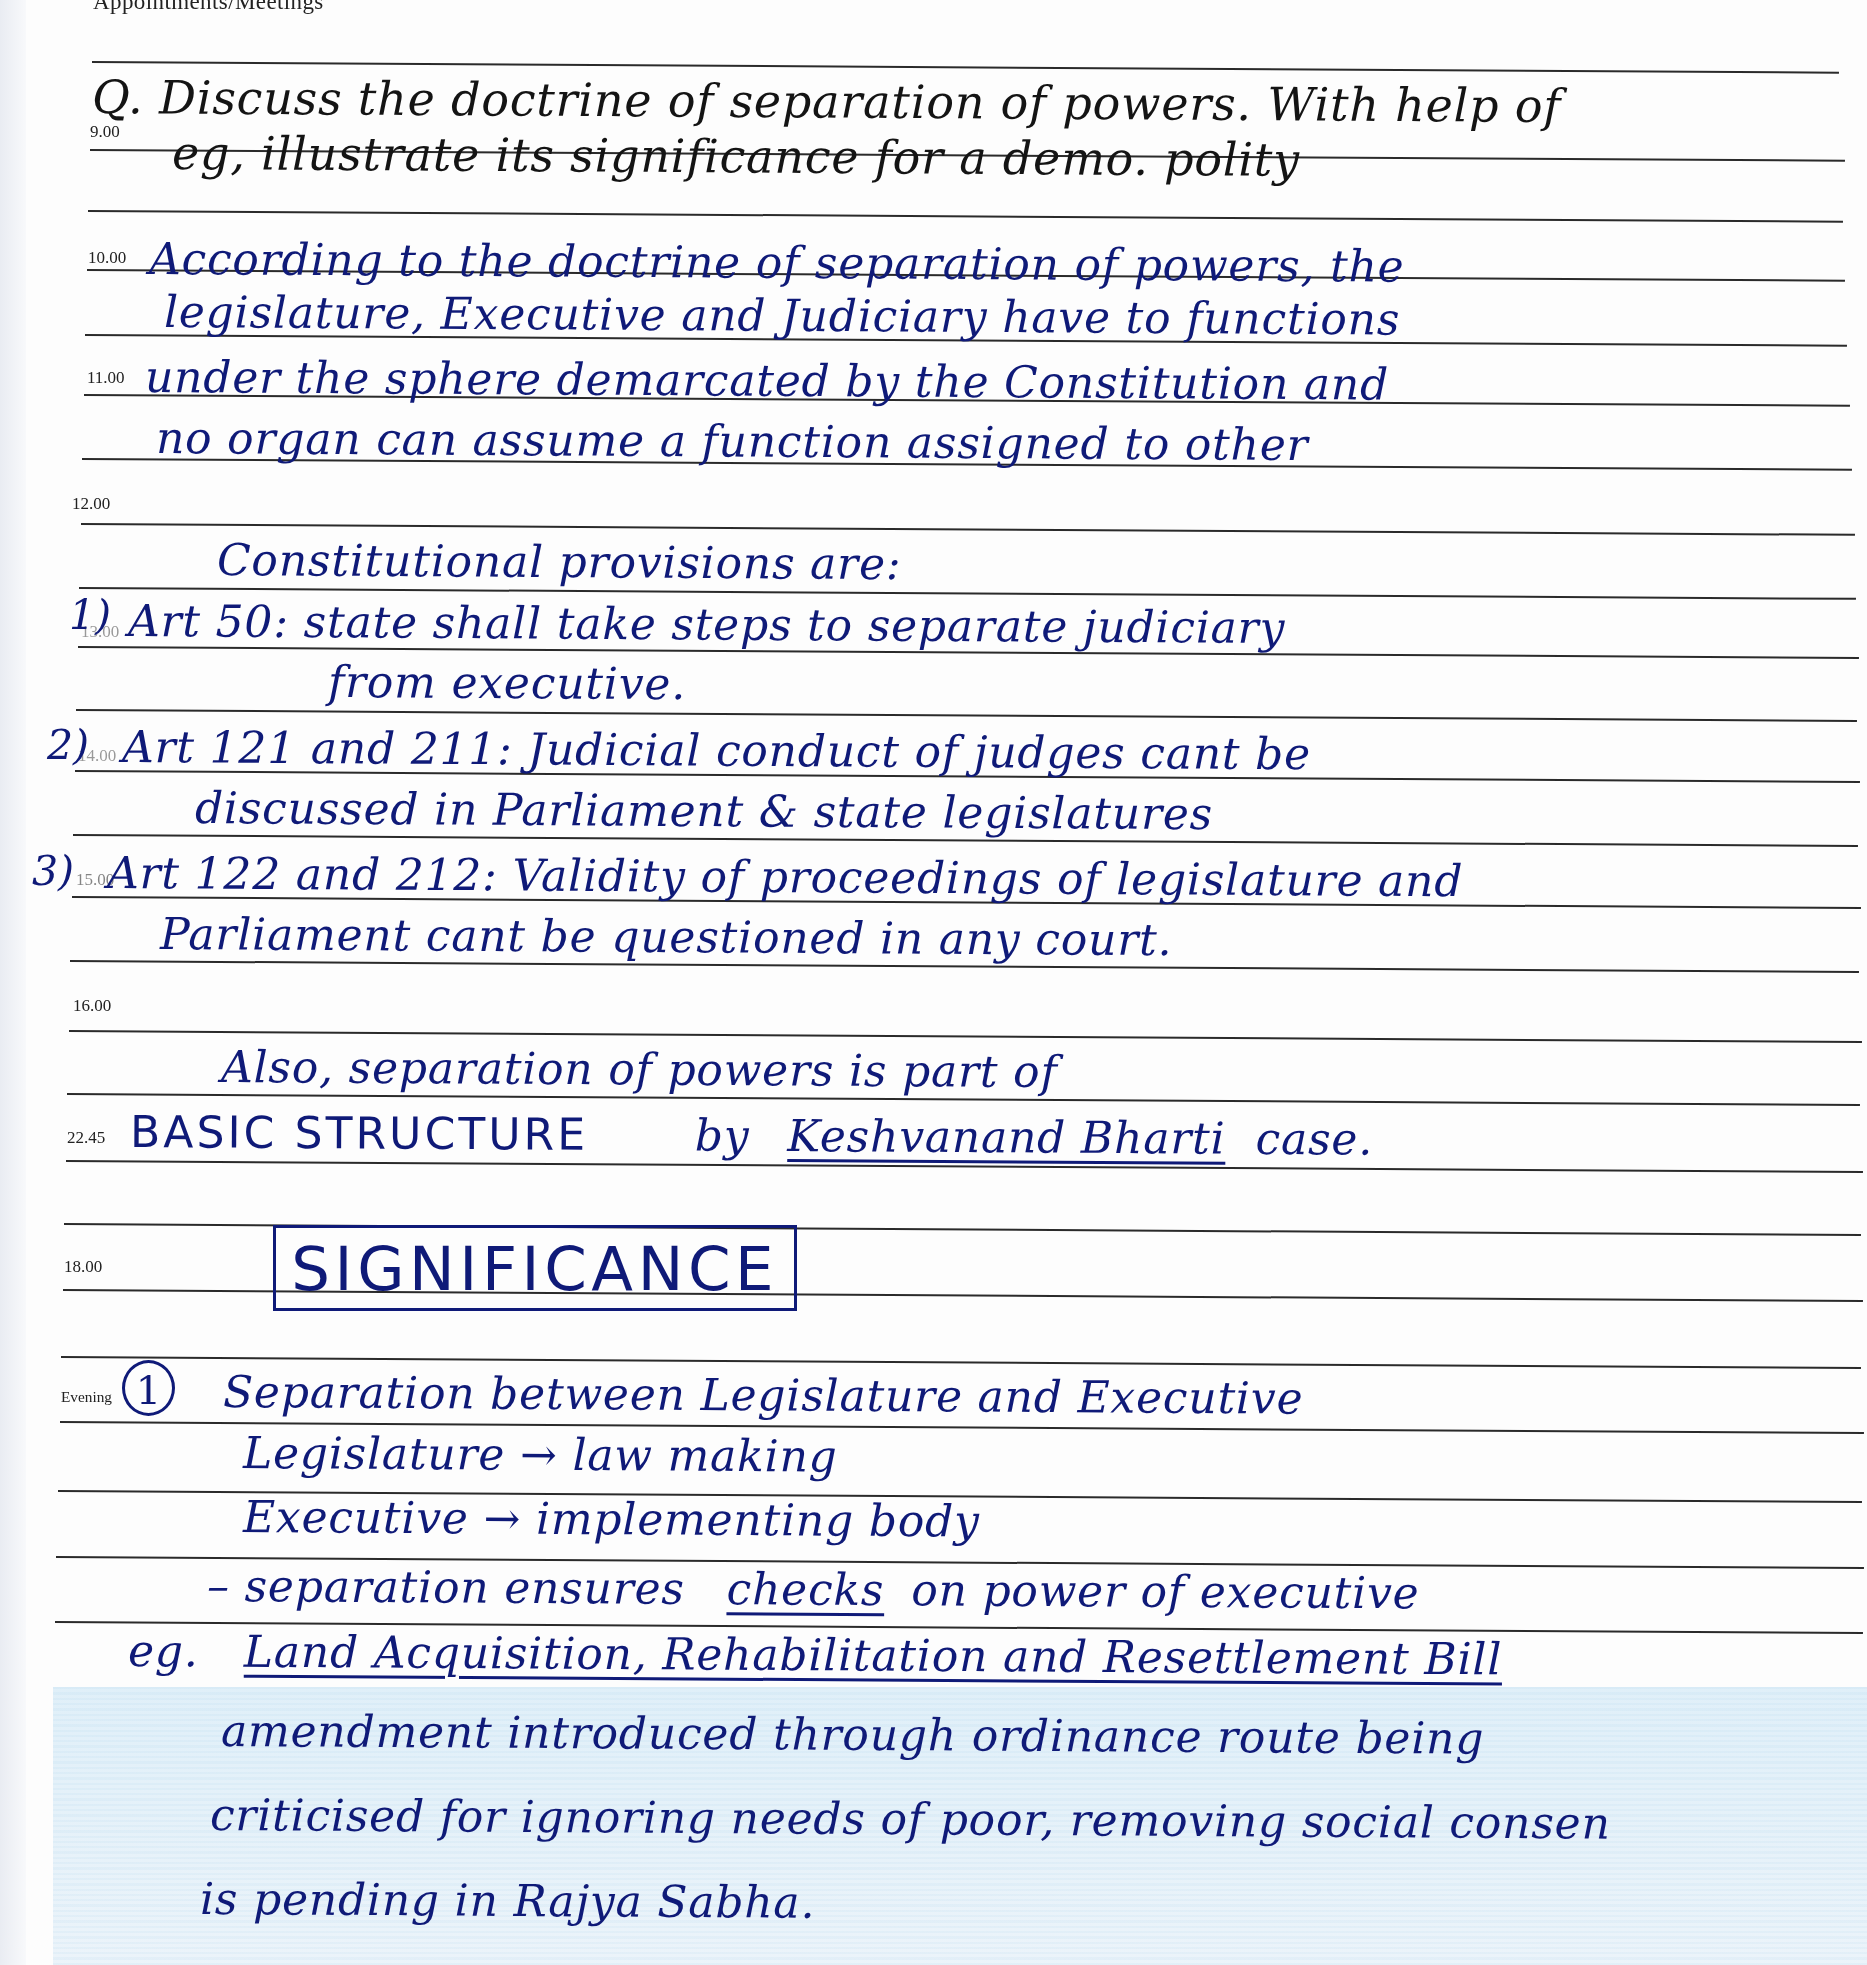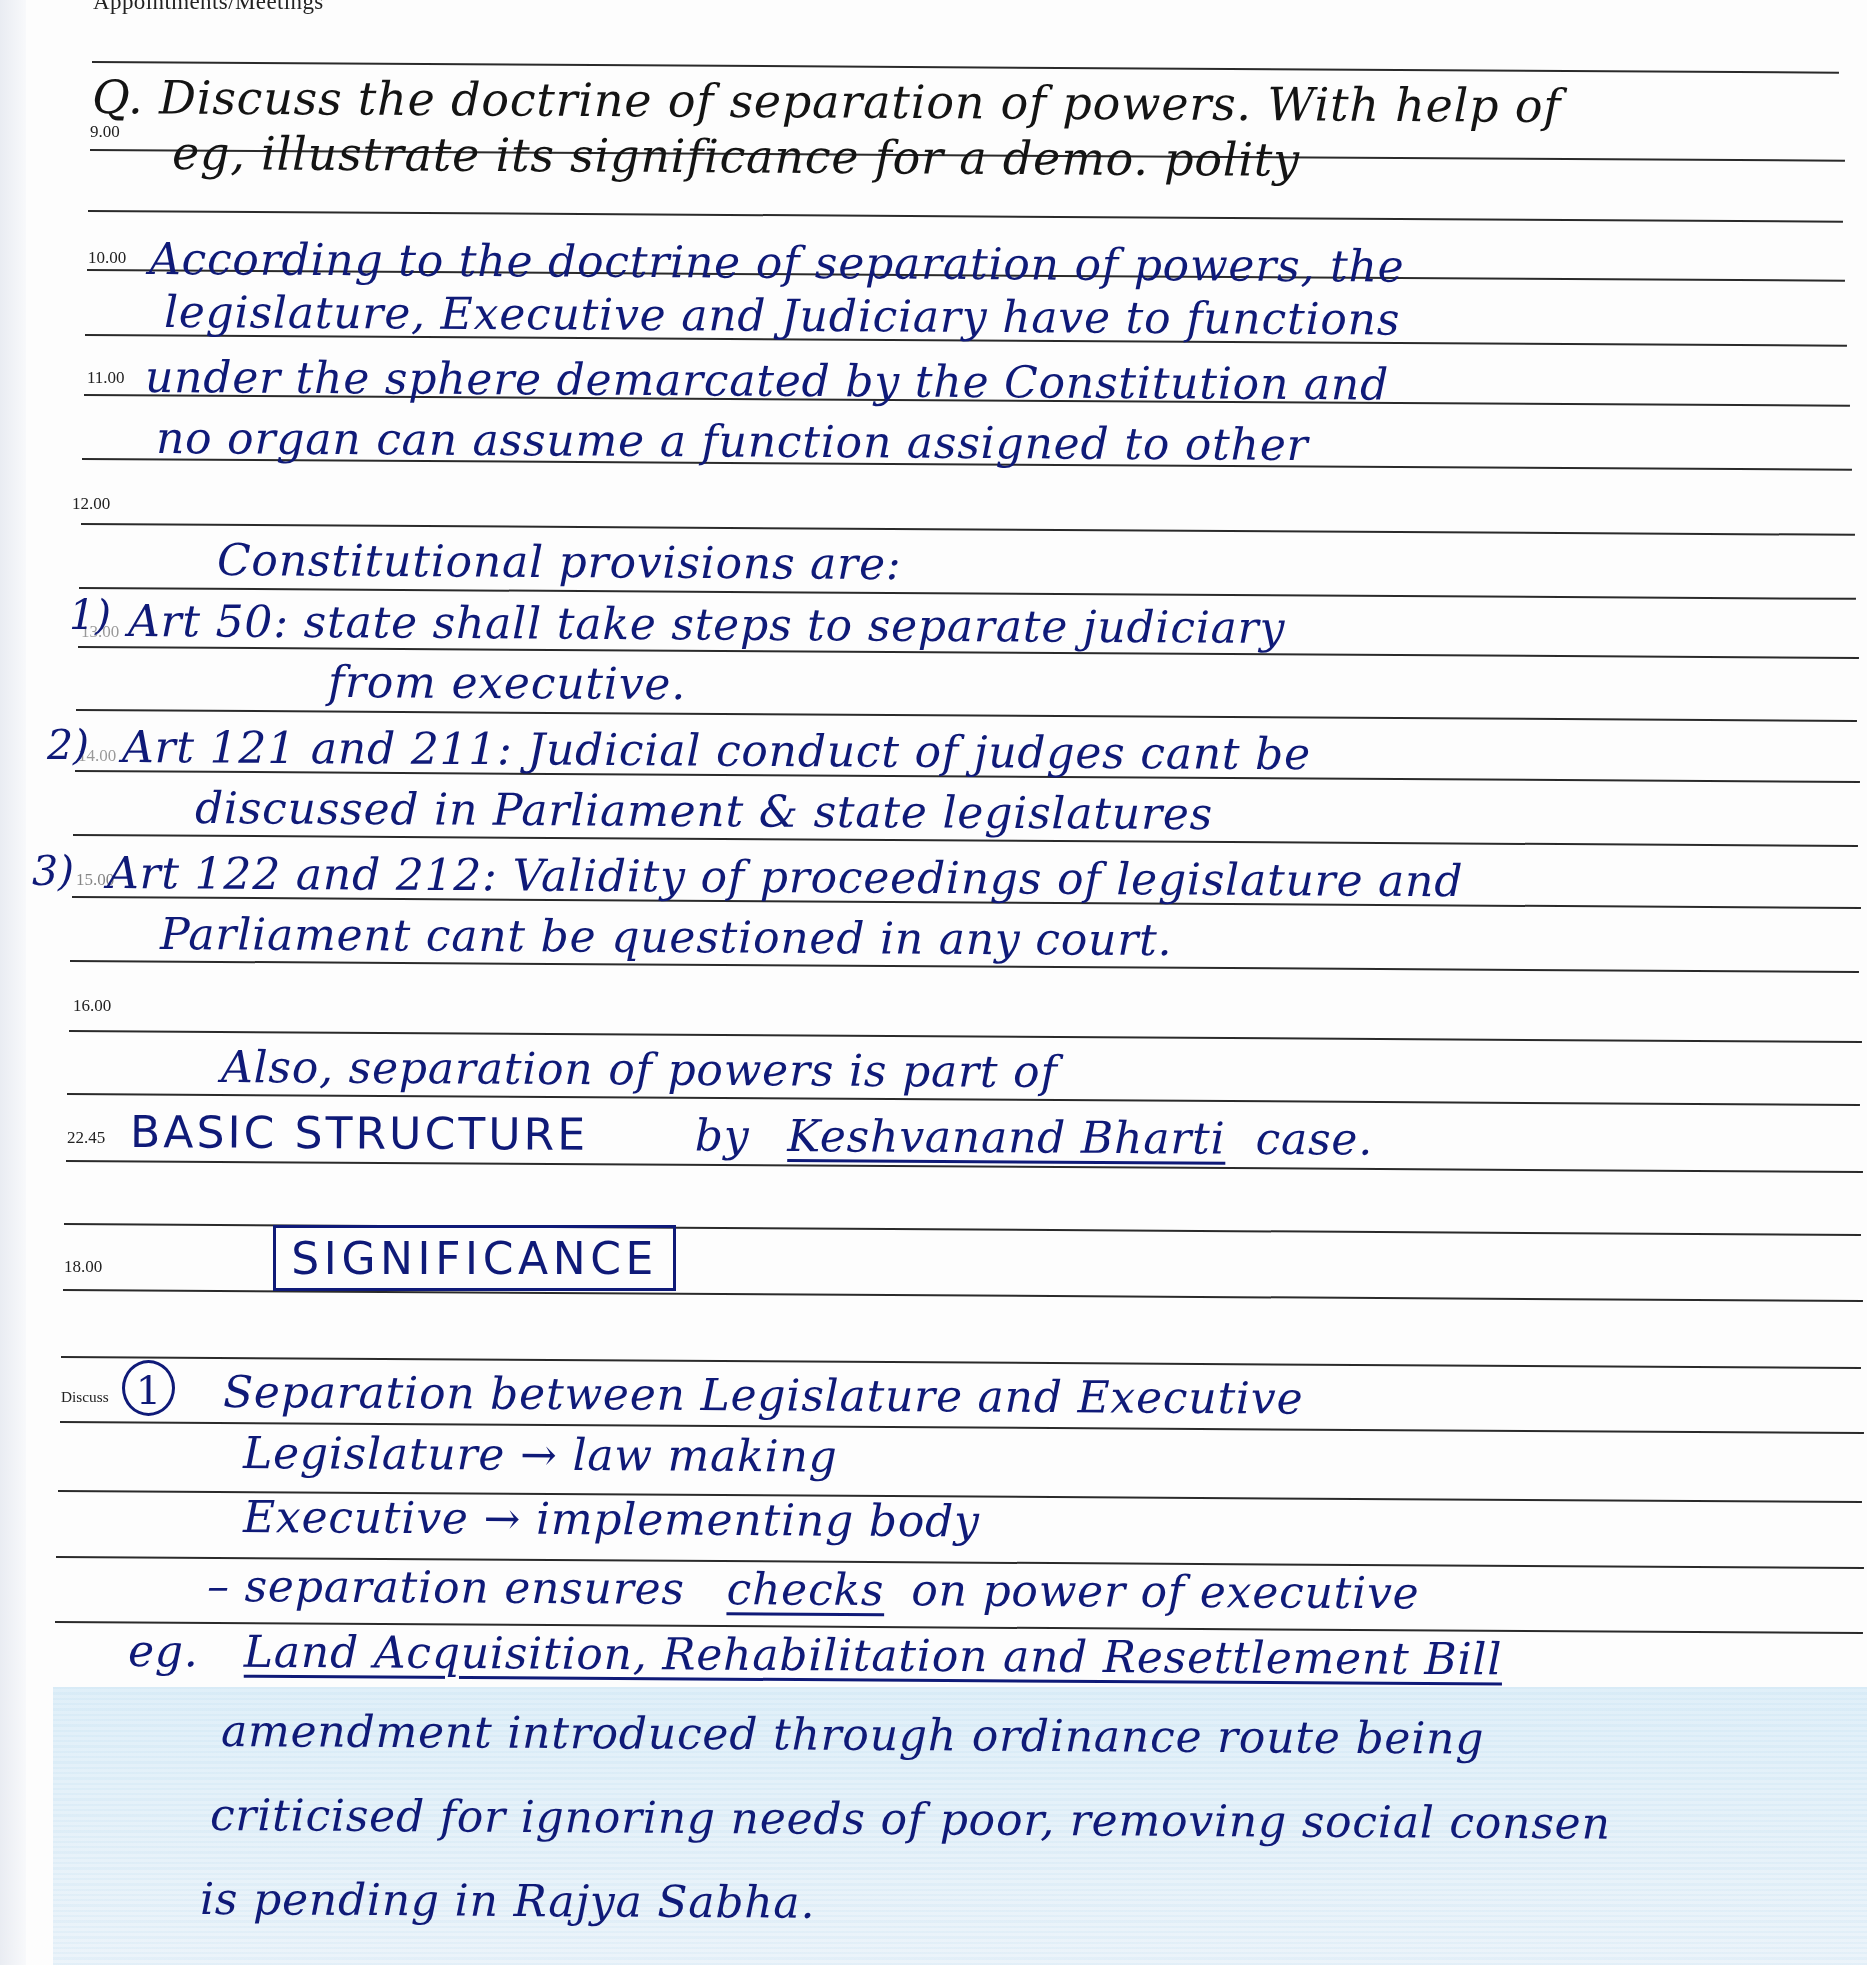--- a/index.html
+++ b/index.html
@@ -78,21 +78,21 @@
       font-style: italic;
       font-size: 41px;
       color: #0f1a78;
     }
     .boxed {
       position: absolute;
       border: 3.1px solid #0f1a78;
       border-top-width: 3.8px;
       padding: 4.6px 15.3px;
       font-family: "DejaVu Sans", sans-serif;
-      font-size: 44px;
+      font-size: 61px;
       letter-spacing: 4.6px;
       color: #0f1a78;
     }
     .circled {
       position: absolute;
       width: 53px; height: 56px;
       border: 3.1px solid #0f1a78;
       border-radius: 50%;
       color: #0f1a78;
       font-size: 40px;
@@ -145,21 +145,21 @@
   <div class="time-label" style="left:90px; top:122px;">9.00</div>
   <div class="time-label" style="left:88px; top:248px;">10.00</div>
   <div class="time-label" style="left:87px; top:368px;">11.00</div>
   <div class="time-label" style="left:72px; top:494px;">12.00</div>
   <div class="time-label" style="left:81px; top:622px; opacity:0.45;">13.00</div>
   <div class="time-label" style="left:78px; top:746px; opacity:0.45;">14.00</div>
   <div class="time-label" style="left:76px; top:870px; opacity:0.55;">15.00</div>
   <div class="time-label" style="left:73px;  top:996px;">16.00</div>
   <div class="time-label" style="left:67px;  top:1128px;">22.45</div>
   <div class="time-label" style="left:64px;  top:1257px;">18.00</div>
-  <div class="time-label" style="left:61px;  top:1388px; font-size:15.3px;">Discuss</div>
+  <div class="time-label" style="left:61px;  top:1388px; font-size:15.3px;">Evening</div>
 
   <div class="hand ink-black" style="left:92px; top:70px; font-size:46px; transform:rotate(0.35deg);">Q. Discuss the doctrine of separation of powers. With help of</div>
   <div class="hand ink-black" style="left:172px; top:126px; font-size:46px; transform:rotate(0.35deg);">eg, illustrate its significance for a demo. polity</div>
 
   <div class="hand ink-blue" style="left:149px; top:233px; transform:rotate(0.35deg);">According to the doctrine of separation of powers, the</div>
   <div class="hand ink-blue" style="left:164px; top:286px; transform:rotate(0.35deg);">legislature, Executive and Judiciary have to functions</div>
   <div class="hand ink-blue" style="left:145px; top:351px; transform:rotate(0.35deg);">under the sphere demarcated by the Constitution and</div>
   <div class="hand ink-blue" style="left:156px; top:412px; transform:rotate(0.35deg);">no organ can assume a function assigned to other</div>
 
   <div class="hand ink-blue" style="left:217px; top:534px; transform:rotate(0.35deg);">Constitutional provisions are:</div>

